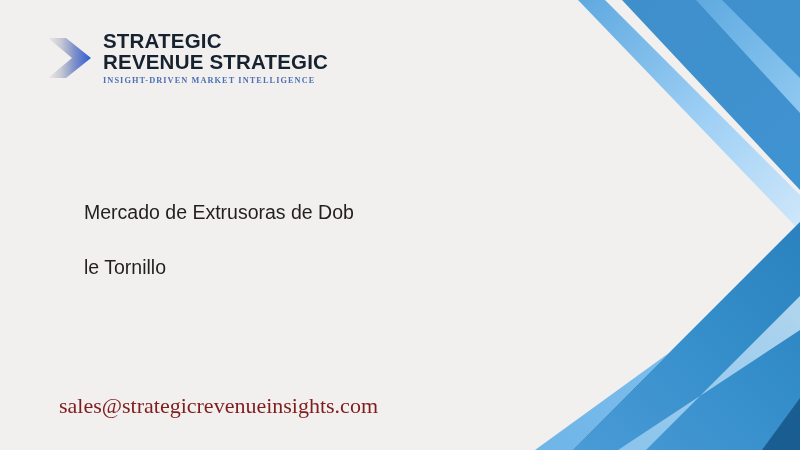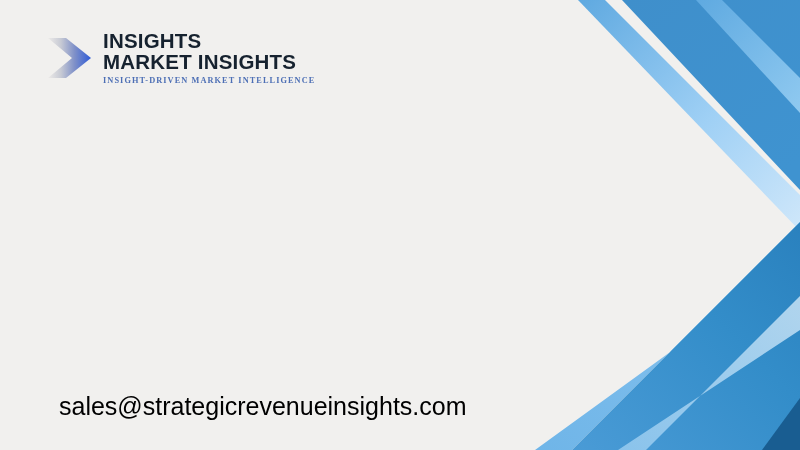--- a/index.html
+++ b/index.html
@@ -100,25 +100,25 @@
   }
   .title-line + .title-line {
     margin-top: 29px;
   }
 
   
   .contact-email {
     position: absolute;
     left: 59px;
     top: 393px;
-    font-family: Liberation Sans, sans-serif;
+    font-family: Liberation Serif, serif;
     font-weight: 400;
-    font-size: 25px;
+    font-size: 22px;
     line-height: 26px;
-    color: #000000;
+    color: #7f1d1d;
     white-space: nowrap;
   }
 </style>
 </head>
 <body>
 
 <div class="slide">
 
   <div class="deco">
     <svg viewBox="0 0 300 450" xmlns="http://www.w3.org/2000/svg" aria-hidden="true">
@@ -180,22 +180,26 @@
             <stop offset="0%" stop-color="#eceae8"></stop>
             <stop offset="30%" stop-color="#c7cad4"></stop>
             <stop offset="62%" stop-color="#7f90c8"></stop>
             <stop offset="100%" stop-color="#2f5bd7"></stop>
           </linearGradient>
         </defs>
         <path d="M2,3 L20,3 L45,23 L20,43 L2,43 L26,23 Z" fill="url(#markGrad)"></path>
       </svg>
     </div>
     <div class="logo-text">
-      <div class="logo-line1">INSIGHTS</div>
-      <div class="logo-line2">MARKET INSIGHTS</div>
+      <div class="logo-line1">STRATEGIC</div>
+      <div class="logo-line2">REVENUE STRATEGIC</div>
       <div class="logo-tagline">INSIGHT-DRIVEN MARKET INTELLIGENCE</div>
     </div>
   </div>
 
+  <div class="title-block">
+    <div class="title-line">Mercado de Extrusoras de Dob</div>
+    <div class="title-line">le Tornillo</div>
+  </div>
 
   <div class="contact-email">sales@strategicrevenueinsights.com</div>
 
 </div>
 
 </body></html>

